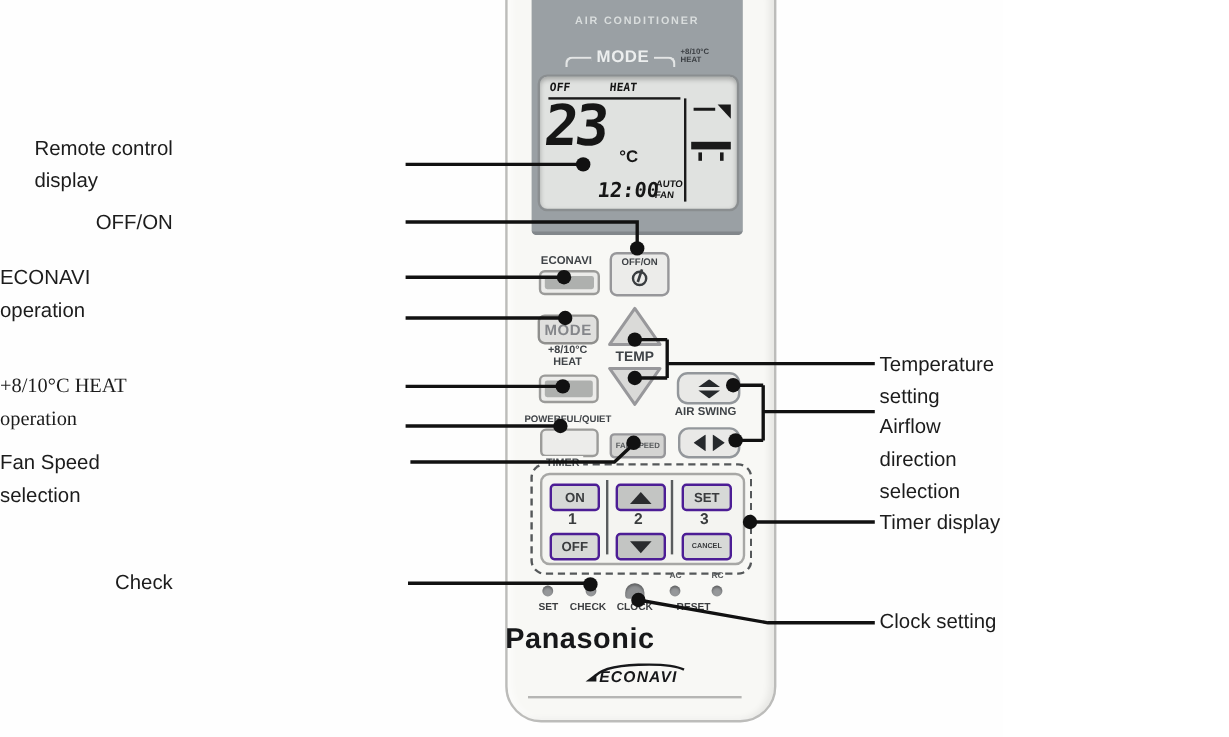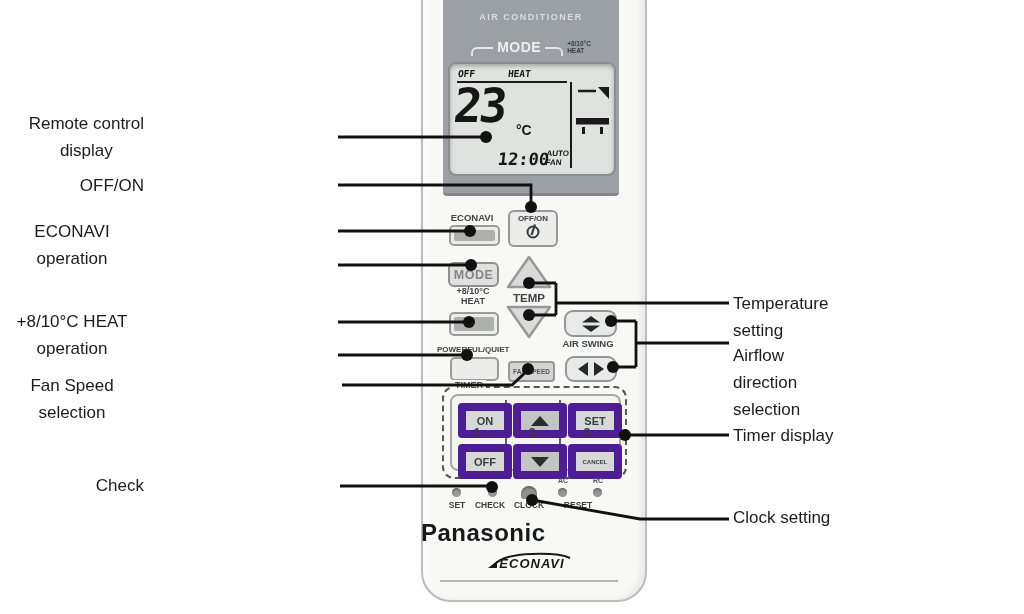--- a/index.html
+++ b/index.html
@@ -2,21 +2,21 @@
 <html><head>
 <meta charset="utf-8">
 <style>
   html,body{margin:0;padding:0;background:#fff;}
   .page{position:relative;width:836px;height:614px;background:#fefefe;overflow:hidden;
         font-family:"Liberation Sans",sans-serif;}
   .abs{position:absolute;}
 
   
   .callout{position:absolute;font-size:17px;line-height:27px;color:#1c1c1c;white-space:pre-line;}
-  .callout.left{text-align:center;right:692px;}
+  .callout.left{text-align:left;right:692px;}
   .callout.right{text-align:left;left:733px;}
 
   
   .remote-body{position:absolute;left:421px;top:-30px;width:222px;height:628px;
     background:#f8f8f5;border:2px solid #bcbcba;border-radius:30px;
     box-shadow:inset -4px 0 6px rgba(0,0,0,.07), inset 4px 0 6px rgba(255,255,255,.6);}
   .gray-panel{position:absolute;left:443px;top:-10px;width:176px;height:203px;
     background:#9aa0a4;border-bottom:3px solid #82878b;border-radius:0 0 4px 4px;}
   .ac-title{position:absolute;left:443px;top:12px;width:176px;text-align:center;
     font-size:9px;font-weight:bold;letter-spacing:1.5px;color:#d9dddd;}
@@ -43,21 +43,21 @@
   .lcd-time{position:absolute;left:48px;top:85px;font-size:17px;}
   .lcd-autofan{position:absolute;left:96px;top:86px;font-size:8px;font-weight:800;line-height:8.5px;
     transform:skewX(-6deg);}
 
   
   .slab{background:#ececea;border:2px solid #9b9b99;border-radius:5px;}
   .slab-inner{position:absolute;inset:3px;background:#aeb0ae;border-radius:2px;}
   .mini-label{position:absolute;font-weight:bold;color:#3f4347;text-align:center;}
   .round-btn{background:#e9e9e7;border:2.5px solid #93979b;border-radius:9px;
     display:flex;align-items:center;justify-content:center;}
-  .timer-btn{position:absolute;background:#d7d9d7;border:8px solid #4c1d95;border-radius:4px;
+  .timer-btn{position:absolute;background:#d7d9d7;border:2px solid #4c1d95;border-radius:4px;
     font-size:11px;font-weight:bold;color:#3a3c3e;display:flex;align-items:center;justify-content:center;}
   .timer-arrow-btn{background:#c3c5c3;}
   .timer-digit{position:absolute;font-size:13px;font-weight:bold;color:#3a3c3e;text-align:center;}
   .dot-btn{position:absolute;width:9px;height:9px;border-radius:50%;background:#96989a;
     box-shadow:inset 0 1.5px 2px rgba(0,0,0,.35);}
   .footer-label{position:absolute;font-size:8.5px;font-weight:bold;color:#3c3e40;text-align:center;}
 
   .brand{position:absolute;left:421px;top:519px;width:222px;text-align:left;
     font-size:24px;font-weight:bold;letter-spacing:.5px;color:#17181a;}
   .inverter-wrap{position:absolute;left:421px;top:551px;width:222px;height:24px;text-align:center;}
@@ -254,21 +254,21 @@
       <circle cx="613" cy="367" r="6"></circle>
       <circle cx="625" cy="435" r="6"></circle>
       <circle cx="532" cy="500" r="6"></circle>
     </g>
   </svg>
 
   <div class="callout left" style="top:110px;">Remote control
 display</div>
   <div class="callout left" style="top:172px;">OFF/ON</div>
   <div class="callout left" style="top:218px;">ECONAVI operation</div>
-  <div class="callout left" style="top:308px;">+8/10°C HEAT operation</div>
+  <div class="callout left" style="top:308px;font-family:Liberation Serif, serif;">+8/10°C HEAT operation</div>
   <div class="callout left" style="top:372px;">Fan Speed selection</div>
   <div class="callout left" style="top:472px;">Check</div>
 
   <div class="callout right" style="top:290px;">Temperature setting</div>
   <div class="callout right" style="top:342px;">Airflow direction
 selection</div>
   <div class="callout right" style="top:422px;">Timer display</div>
   <div class="callout right" style="top:504px;">Clock setting</div>
 
 </div>

